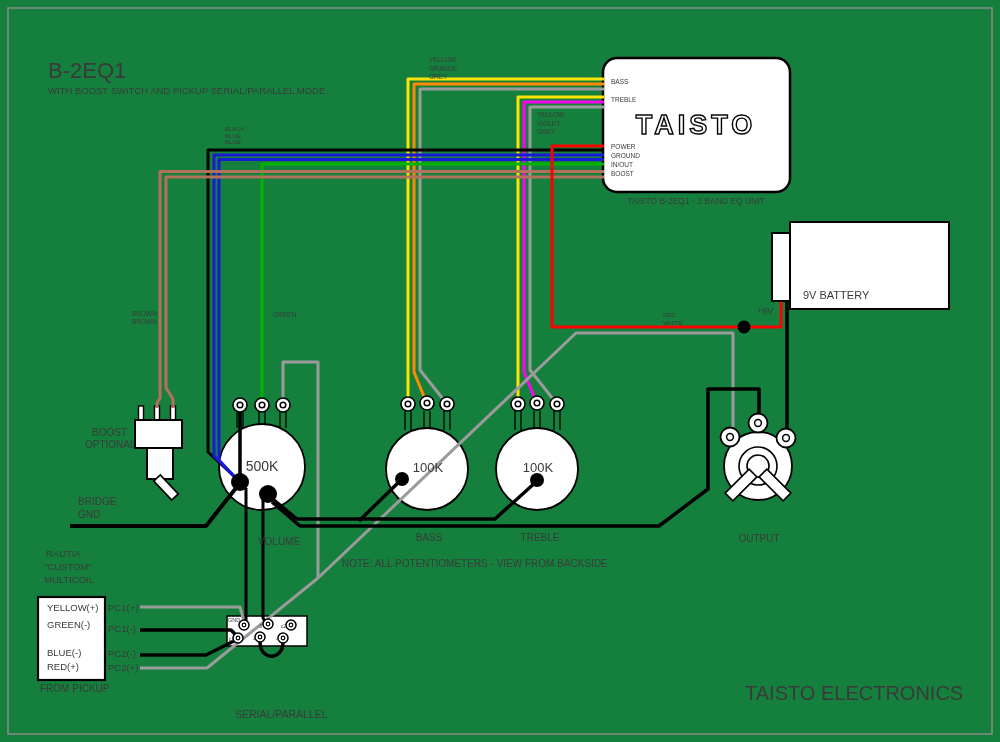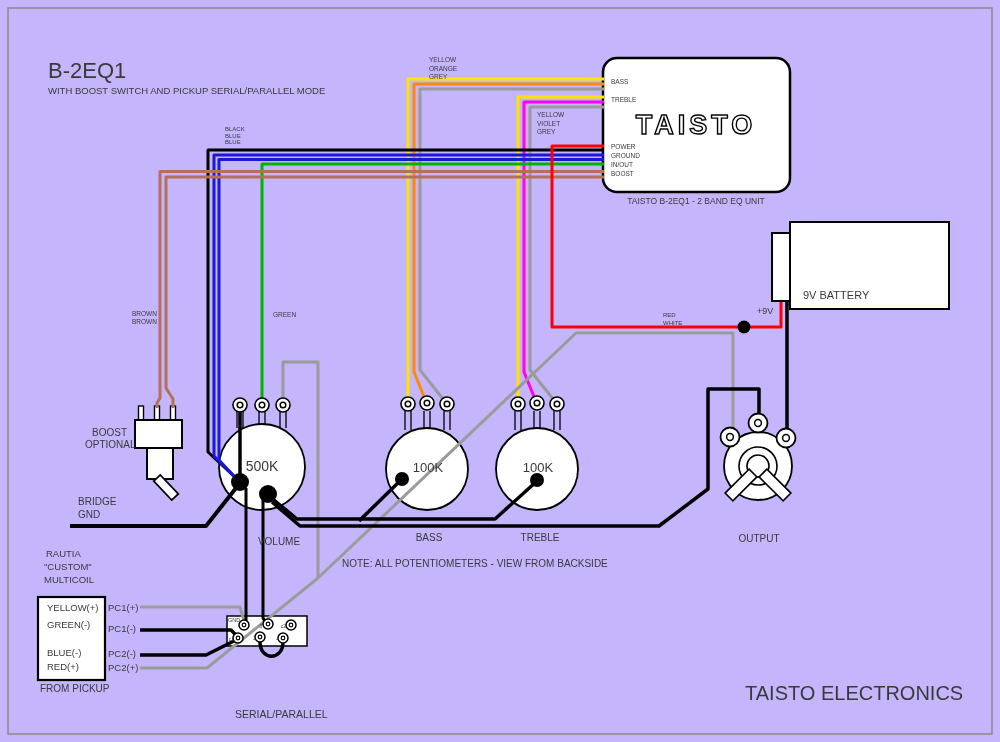--- a/index.html
+++ b/index.html
@@ -1,16 +1,16 @@
 <!DOCTYPE html>
 <html><head>
 <meta charset="utf-8">
 <style>
   html,body{margin:0;padding:0;background:#fff;}
-  .stage{width:1000px;height:742px;position:relative;background:#c4b5fd;}
+  .stage{width:1000px;height:742px;position:relative;background:#15803d;}
   svg{display:block;}
   .t{font-family:"Liberation Sans","DejaVu Sans",sans-serif;fill:#3a3a3a;}
   .w{fill:none;stroke-linejoin:round;stroke-linecap:butt;}
   .comp{fill:#ffffff;stroke:#000000;}
 </style>
 </head>
 <body>
 
 <div class="stage">
 <svg width="1000" height="742" viewBox="0 0 1000 742">

